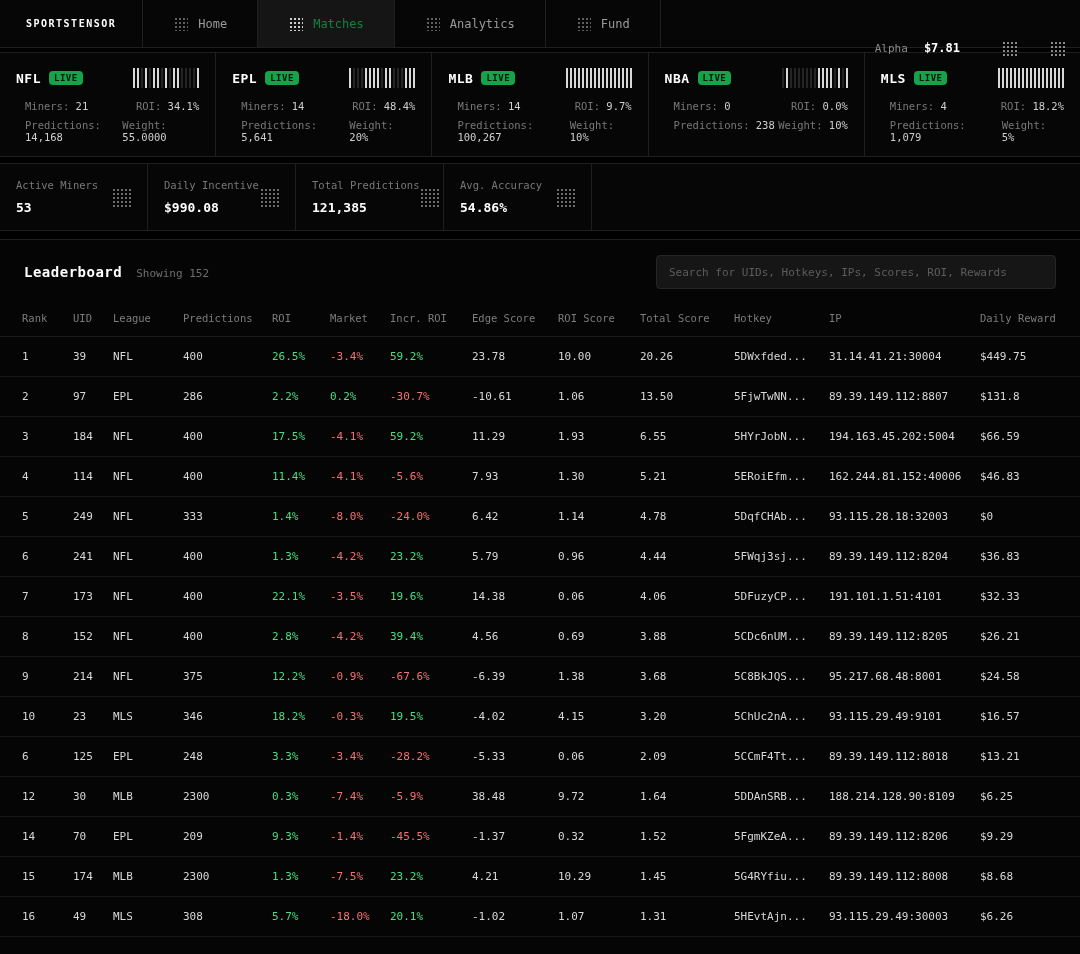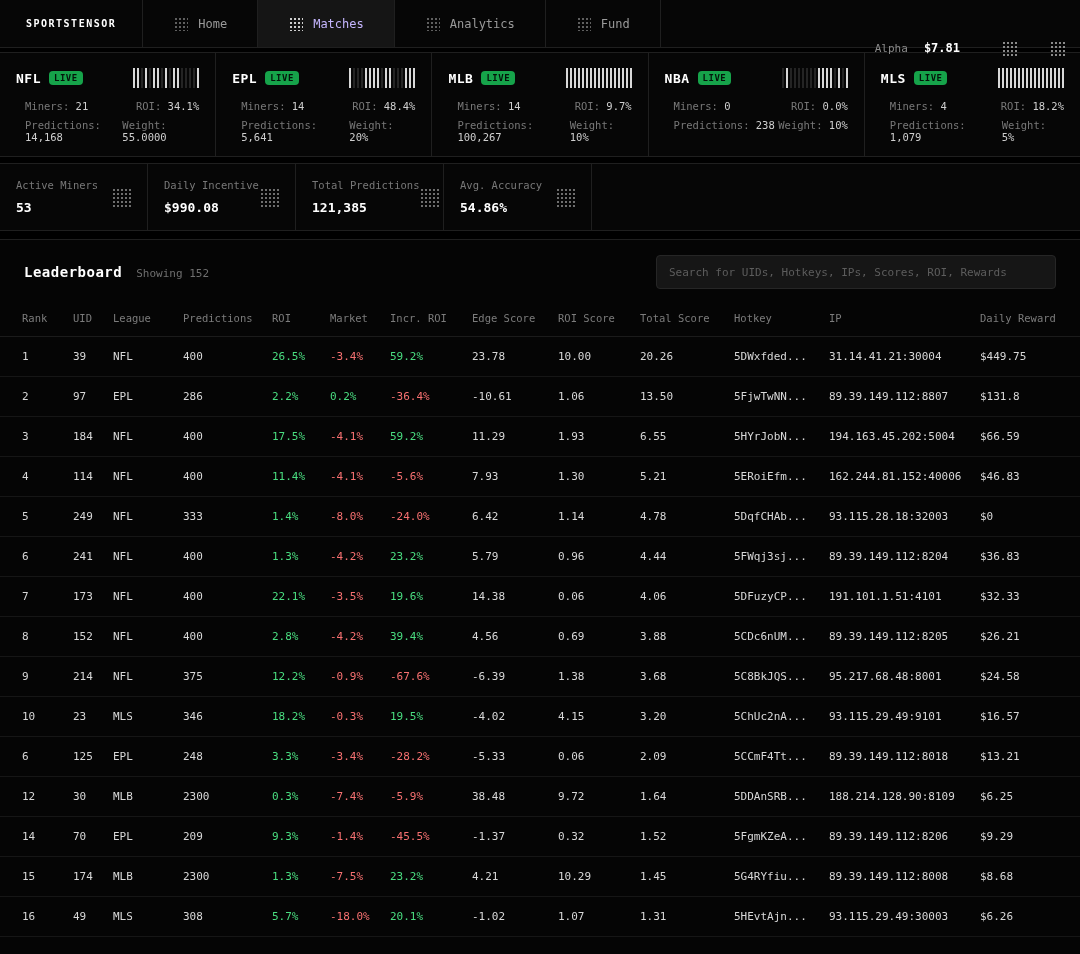--- a/index.html
+++ b/index.html
@@ -11,21 +11,21 @@
     font-size:12px;
   }
 
   
   .topnav { display:flex; height:48px; border-bottom:1px solid #1f1f1f; background:#060606; align-items:stretch; }
   .brand { display:flex; align-items:center; padding:0 26px; font-weight:bold; font-size:10px;
            letter-spacing:1.5px; color:#ffffff; border-right:1px solid #1f1f1f; cursor:pointer; }
   .nav-items { display:flex; }
   .nav-item { display:flex; align-items:center; gap:10px; padding:0 30px; border-right:1px solid #1f1f1f;
               color:#9a9a9a; font-size:12px; cursor:pointer; white-space:nowrap; }
-  .nav-item.active { background:#151515; color:#c4b5fd; }
+  .nav-item.active { background:#151515; color:#15803d; }
   .pix { display:inline-block; width:15px; height:15px; flex:0 0 auto;
          background-image:radial-gradient(circle, currentColor 1.1px, transparent 1.3px);
          background-size:4px 4px; background-position:1px 1px; color:#5f5f5f; }
   .nav-item.active .pix { color:#cfcfcf; }
   .pix.lg { width:20px; height:20px; color:#6e6e6e; }
   .nav-right { margin-left:auto; display:flex; align-items:stretch;margin-top:48px; }
   .alpha-box { display:flex; align-items:center; gap:16px; padding:0 24px; border-left:1px solid #1f1f1f; }
   .alpha-label { color:#8a8a8a; font-size:11px; }
   .alpha-value { color:#ffffff; font-weight:bold; font-size:12px; }
   .icon-btn { width:48px; display:flex; align-items:center; justify-content:center;
@@ -389,21 +389,21 @@
           <td>31.14.41.21:30004</td>
           <td>$449.75</td>
         </tr>
         <tr>
           <td>2</td>
           <td>97</td>
           <td>EPL</td>
           <td>286</td>
           <td class="pos">2.2%</td>
           <td class="pos">0.2%</td>
-          <td class="neg">-36.4%</td>
+          <td class="neg">-30.7%</td>
           <td>-10.61</td>
           <td>1.06</td>
           <td>13.50</td>
           <td>5FjwTwNN...</td>
           <td>89.39.149.112:8807</td>
           <td>$131.8</td>
         </tr>
         <tr>
           <td>3</td>
           <td>184</td>

